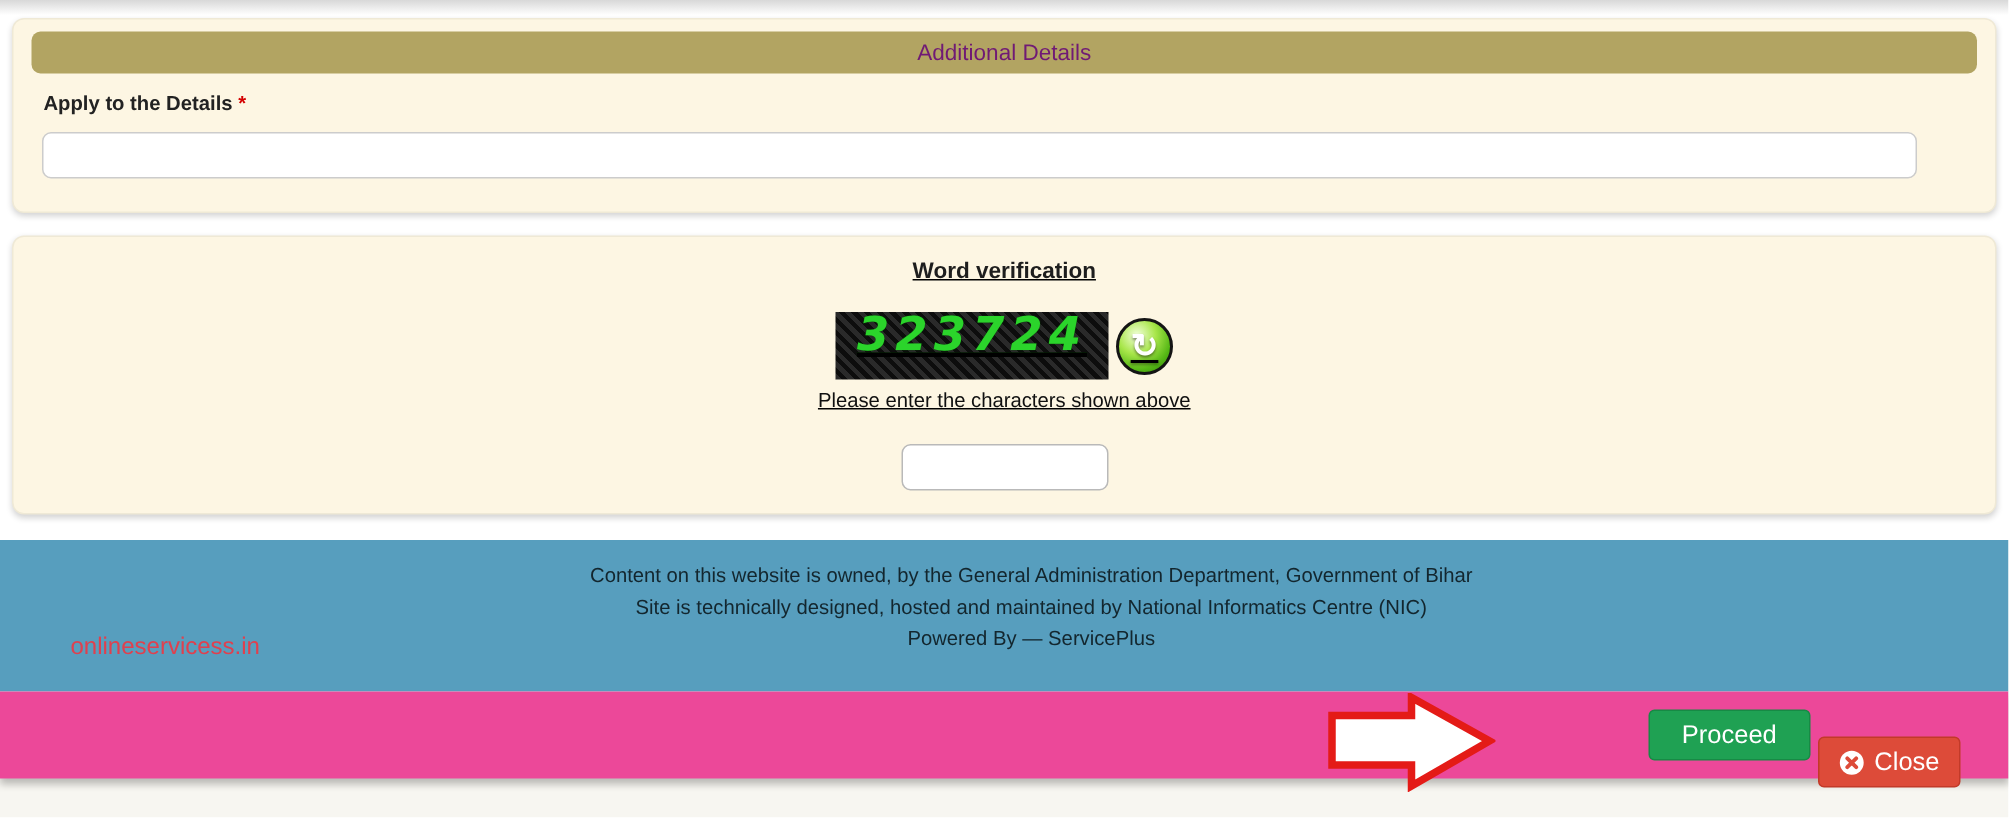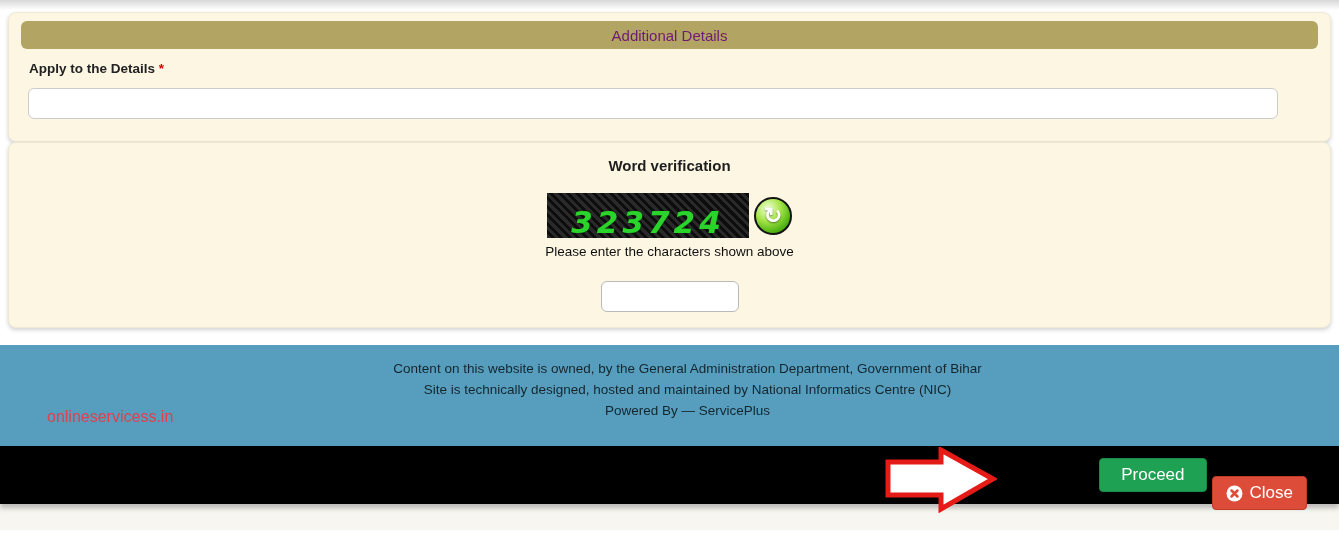--- a/index.html
+++ b/index.html
@@ -22,27 +22,27 @@
     font-size:15px; color:#701a75;
   }
   .field-label { margin:12px 0 0 20px; font-weight:bold; font-size:13.5px; color:#222; }
   .req-star { color:#d40000; font-weight:bold; }
   .office-input {
     display:block; margin:12px 0 0 19px; width:1250px; height:31px;
     border:1px solid #cccccc; border-radius:6px; background:#fff;
     font-size:14px; padding:0 8px; outline:none;
   }
 
-  .panel-verification { height:186px; text-align:center; }
+  .panel-verification { margin-top:15px; height:186px; text-align:center;text-decoration:underline; }
   .wv-title { padding-top:14px; font-weight:bold; font-size:15px; color:#1e1e1e; }
   .captcha-row { margin-top:19px; display:flex; justify-content:center; align-items:center; gap:5px; }
   .captcha-box {
-    width:202px; height:45px;
+    width:182px; height:45px;
     background:repeating-linear-gradient(45deg,#2a2a2a 0 3px,#0d0d0d 3px 6px);
-    display:flex; align-items:flex-end; justify-content:center;
+    display:flex; align-items:flex-start; justify-content:center;
   }
   .captcha-text {
     font-family:"DejaVu Sans", sans-serif; font-style:italic; font-weight:bold;
     font-size:31px; color:#2bd42b; letter-spacing:4px; line-height:1;
     text-shadow:0 0 1px #0a520a;
   }
   .refresh-btn {
     width:38px; height:38px; border-radius:50%; border:2px solid #141414;
     background:radial-gradient(circle at 35% 28%, #f2ffda 0%, #a8e64a 38%, #55b715 70%, #2e7c0a 100%);
     display:flex; align-items:center; justify-content:center;
@@ -53,21 +53,21 @@
   .captcha-input {
     margin-top:22px; width:138px; height:31px; border:1px solid #b9b9b9;
     border-radius:6px; background:#fff; font-size:14px; text-align:center; outline:none;
   }
 
   .footer { margin-top:17px; height:101px; background:#579ebe; position:relative;padding-left:36px; }
   .footer-lines { padding-top:13px; text-align:center; font-size:13.5px; line-height:21px; color:#13262e; }
   .watermark { position:absolute; left:47px; bottom:20px; font-size:16px; color:#e0404e; }
 
   .action-bar {
-    height:58px; background:#000000; position:relative;
+    height:58px; background:#ec4899; position:relative;
     box-shadow:0 4px 5px rgba(0,0,0,.25);
     display:flex; align-items:center; justify-content:flex-end;
     gap:5px; padding-right:32px;
   }
   .btn {
     height:34px; border-radius:4px; color:#ffffff; font-size:17px;
     padding:0 13px; display:flex; align-items:center; gap:7px;
     border:1px solid transparent; cursor:pointer;
     font-family:"Liberation Sans", sans-serif;
   }

